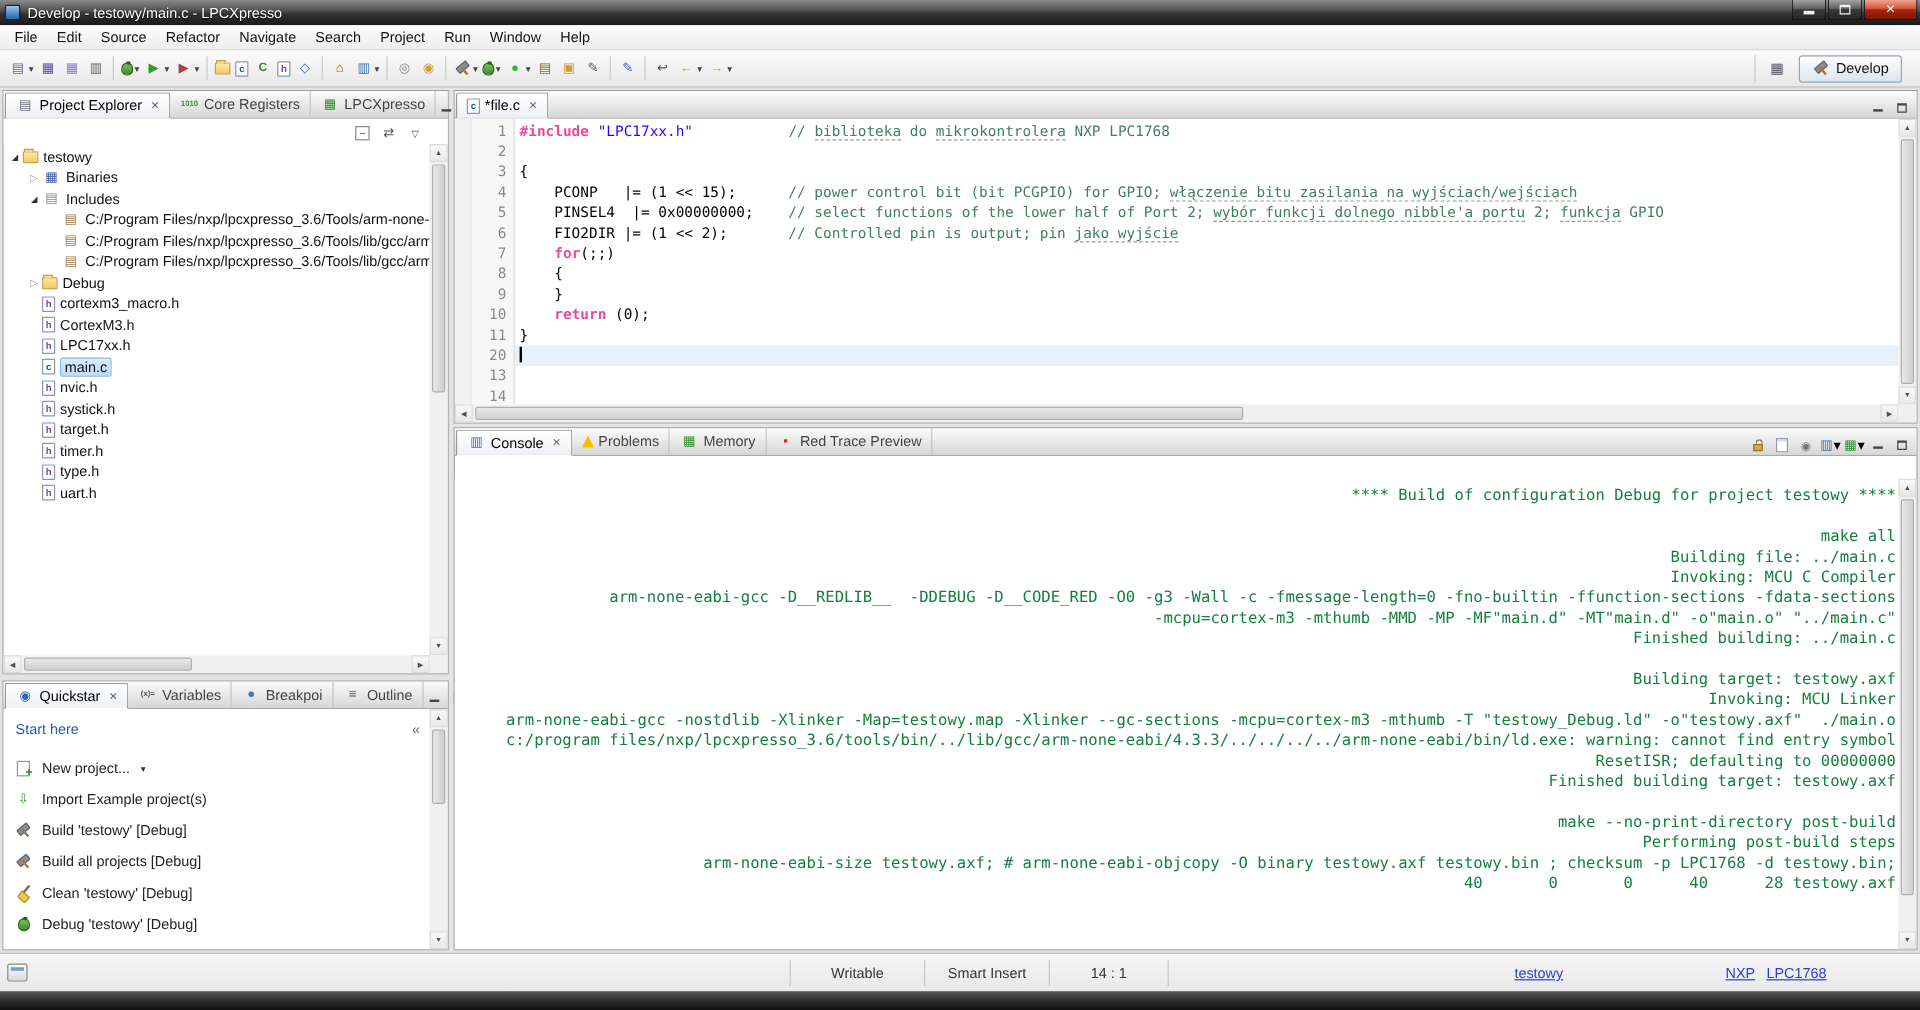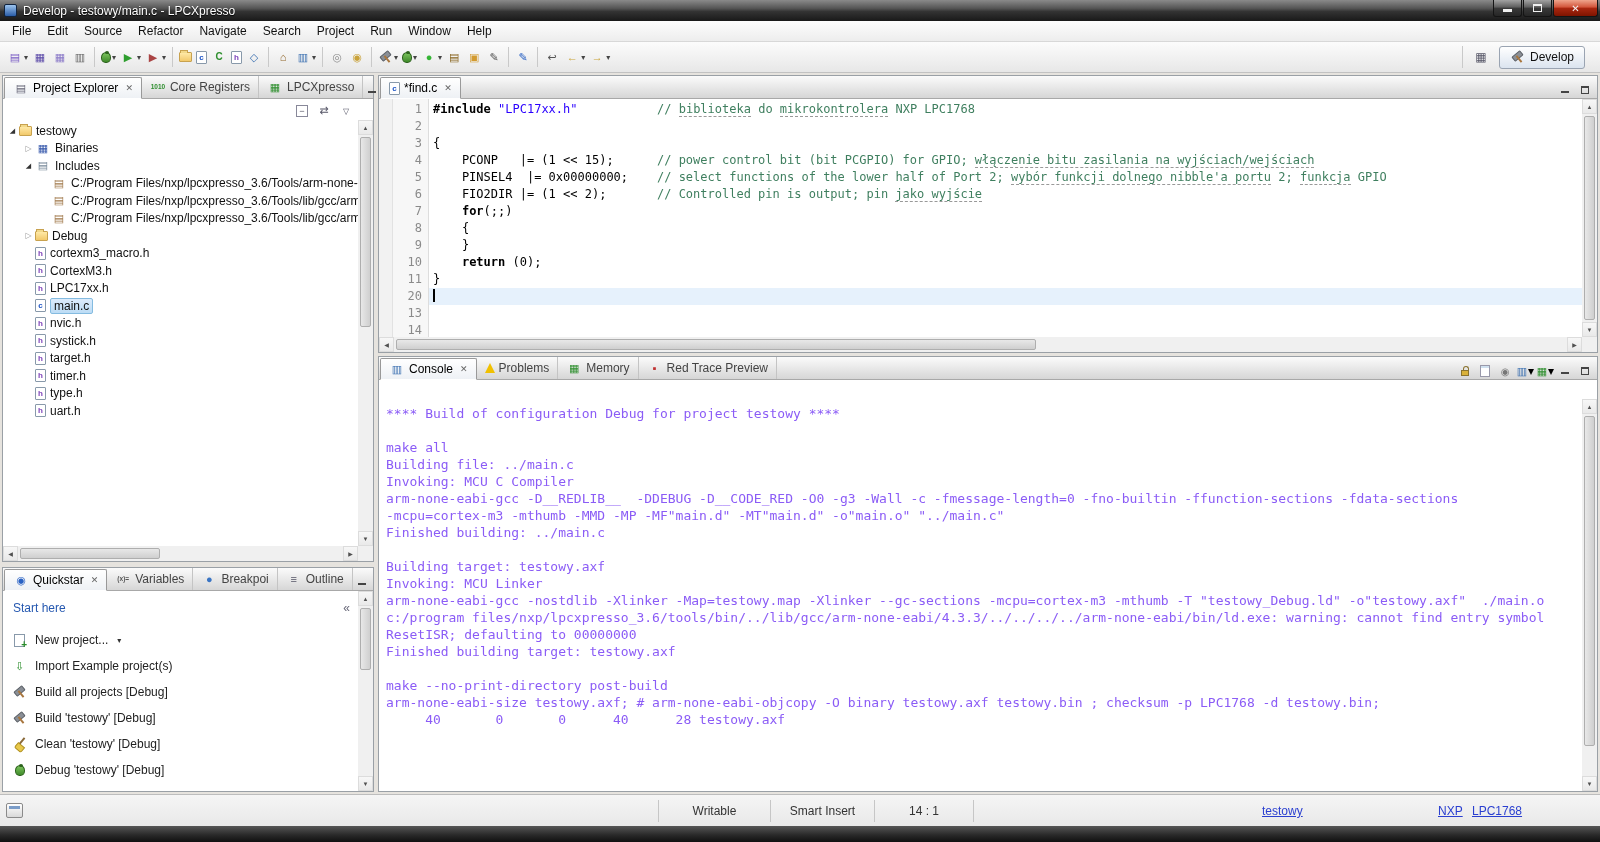--- a/index.html
+++ b/index.html
@@ -97,31 +97,31 @@
   #editor{left:378px;top:75px;width:1220px;height:278px;}
   .edwrap{position:absolute;top:23px;left:0;right:15px;bottom:15px;display:flex;overflow:hidden;background:#fff;}
   .annot{width:14px;background:#f2f2f2;border-right:1px solid #e2e2e2;flex:none;}
   .gutter{width:36px;background:#f7f7f7;color:#8a8a8a;font:12px "DejaVu Sans Mono",monospace;line-height:17px;
     text-align:right;padding:2px 6px 0 0;border-right:1px solid #ddd;flex:none;}
   .gln{height:17px;}
   .codecol{flex:1;font:12px "DejaVu Sans Mono",monospace;line-height:17px;padding-top:2px;overflow:hidden;}
   .cline{white-space:pre;height:17px;padding-left:4px;}
   .cline.cur{background:#e6f1fc;}
   .caret{display:inline-block;width:1.5px;height:13px;background:#000;vertical-align:-2px;}
-  .s-kw{color:#000000;font-weight:bold;}
+  .s-kw{color:#ec4899;font-weight:bold;}
   .s-str{color:#2a00ff;}
   .s-com{color:#3f7f5f;}
   .s-comu{color:#3f7f5f;border-bottom:1px dashed #999;}
   .s-pl{color:#000;}
 
   
   #console{left:378px;top:356px;width:1220px;height:436px;}
   .con-title{height:19px;padding:3px 0 0 7px;background:#fff;color:#111;}
   .con-body{position:absolute;top:42px;left:0;right:15px;bottom:0;overflow:hidden;background:#fff;
-    font:13px "DejaVu Sans Mono",monospace;line-height:17px;padding:6px 2px 0 7px;color:#8b5cf6;}
+    font:13px "DejaVu Sans Mono",monospace;line-height:17px;padding:6px 2px 0 7px;color:#15803d;text-align:right;}
   .con-line{white-space:pre;height:17px;}
 
   
   #quickstart{left:2px;top:567px;width:372px;height:225px;}
   .qs-body{position:absolute;top:23px;left:0;right:15px;bottom:0;overflow:hidden;background:#fff;padding:6px 0 0 8px;}
   .qs-head{display:flex;align-items:center;height:22px;color:#2558b0;margin-bottom:8px;padding-left:2px;}
   .qs-chev{margin-left:auto;padding-right:8px;color:#667;font-size:12px;}
   .qs-chev::before{content:"«";}
   .qs-item{display:flex;align-items:center;gap:7px;height:26px;color:#222;}
   .qs-item .dd{font-size:8px;color:#333;margin-left:2px;}
@@ -508,27 +508,27 @@
         <div class="qs-item">
           <span class="qs-iconslot">
             <span class="ticon" style="color: rgb(46, 143, 46);">⇩</span>
           </span>
           <span>Import Example project(s)</span>
         </div>
         <div class="qs-item">
           <span class="qs-iconslot">
             <span class="hammer"></span>
           </span>
-          <span>Build all projects [Debug]</span>
+          <span>Build 'testowy' [Debug]</span>
         </div>
         <div class="qs-item">
           <span class="qs-iconslot">
             <span class="hammer"></span>
           </span>
-          <span>Build 'testowy' [Debug]</span>
+          <span>Build all projects [Debug]</span>
         </div>
         <div class="qs-item">
           <span class="qs-iconslot">
             <span class="broom"></span>
           </span>
           <span>Clean 'testowy' [Debug]</span>
         </div>
         <div class="qs-item">
           <span class="qs-iconslot">
             <span class="bugico"></span>
@@ -547,21 +547,21 @@
     <div class="ar arr arr-u"></div>
     <div class="thumb" style="top:17px;height:62px;"></div>
     <div class="arr arr-d"></div>
   </div>
 </div>
 
 <div class="panel" id="editor">
   <div class="tabstrip" id="editorTabs">
       <div class="tab active">
         <span class="fico">c</span>
-        <span class="tlabel">*find.c</span>
+        <span class="tlabel">*file.c</span>
         <span class="tclose">✕</span>
       </div>
       <div class="corner">
         <span class="cbtn">
           <span class="p-min"></span>
         </span>
         <span class="cbtn">
           <span class="p-max"></span>
         </span>
       </div>
@@ -668,20 +668,21 @@
       <div class="con-line">Finished building: ../main.c</div>
       <div class="con-line">&nbsp;</div>
       <div class="con-line">Building target: testowy.axf</div>
       <div class="con-line">Invoking: MCU Linker</div>
       <div class="con-line">arm-none-eabi-gcc -nostdlib -Xlinker -Map=testowy.map -Xlinker --gc-sections -mcpu=cortex-m3 -mthumb -T "testowy_Debug.ld" -o"testowy.axf"  ./main.o</div>
       <div class="con-line">c:/program files/nxp/lpcxpresso_3.6/tools/bin/../lib/gcc/arm-none-eabi/4.3.3/../../../../arm-none-eabi/bin/ld.exe: warning: cannot find entry symbol</div>
       <div class="con-line">ResetISR; defaulting to 00000000</div>
       <div class="con-line">Finished building target: testowy.axf</div>
       <div class="con-line">&nbsp;</div>
       <div class="con-line">make --no-print-directory post-build</div>
+      <div class="con-line">Performing post-build steps</div>
       <div class="con-line">arm-none-eabi-size testowy.axf; # arm-none-eabi-objcopy -O binary testowy.axf testowy.bin ; checksum -p LPC1768 -d testowy.bin;</div>
       <div class="con-line">     40       0       0      40      28 testowy.axf</div>
     </div>
   <div class="sb sb-v" style="top:42px;right:0;bottom:0;">
     <div class="arr arr-u"></div>
     <div class="thumb" style="top:17px;height:330px;"></div>
     <div class="arr arr-d"></div>
   </div>
 </div>
 

